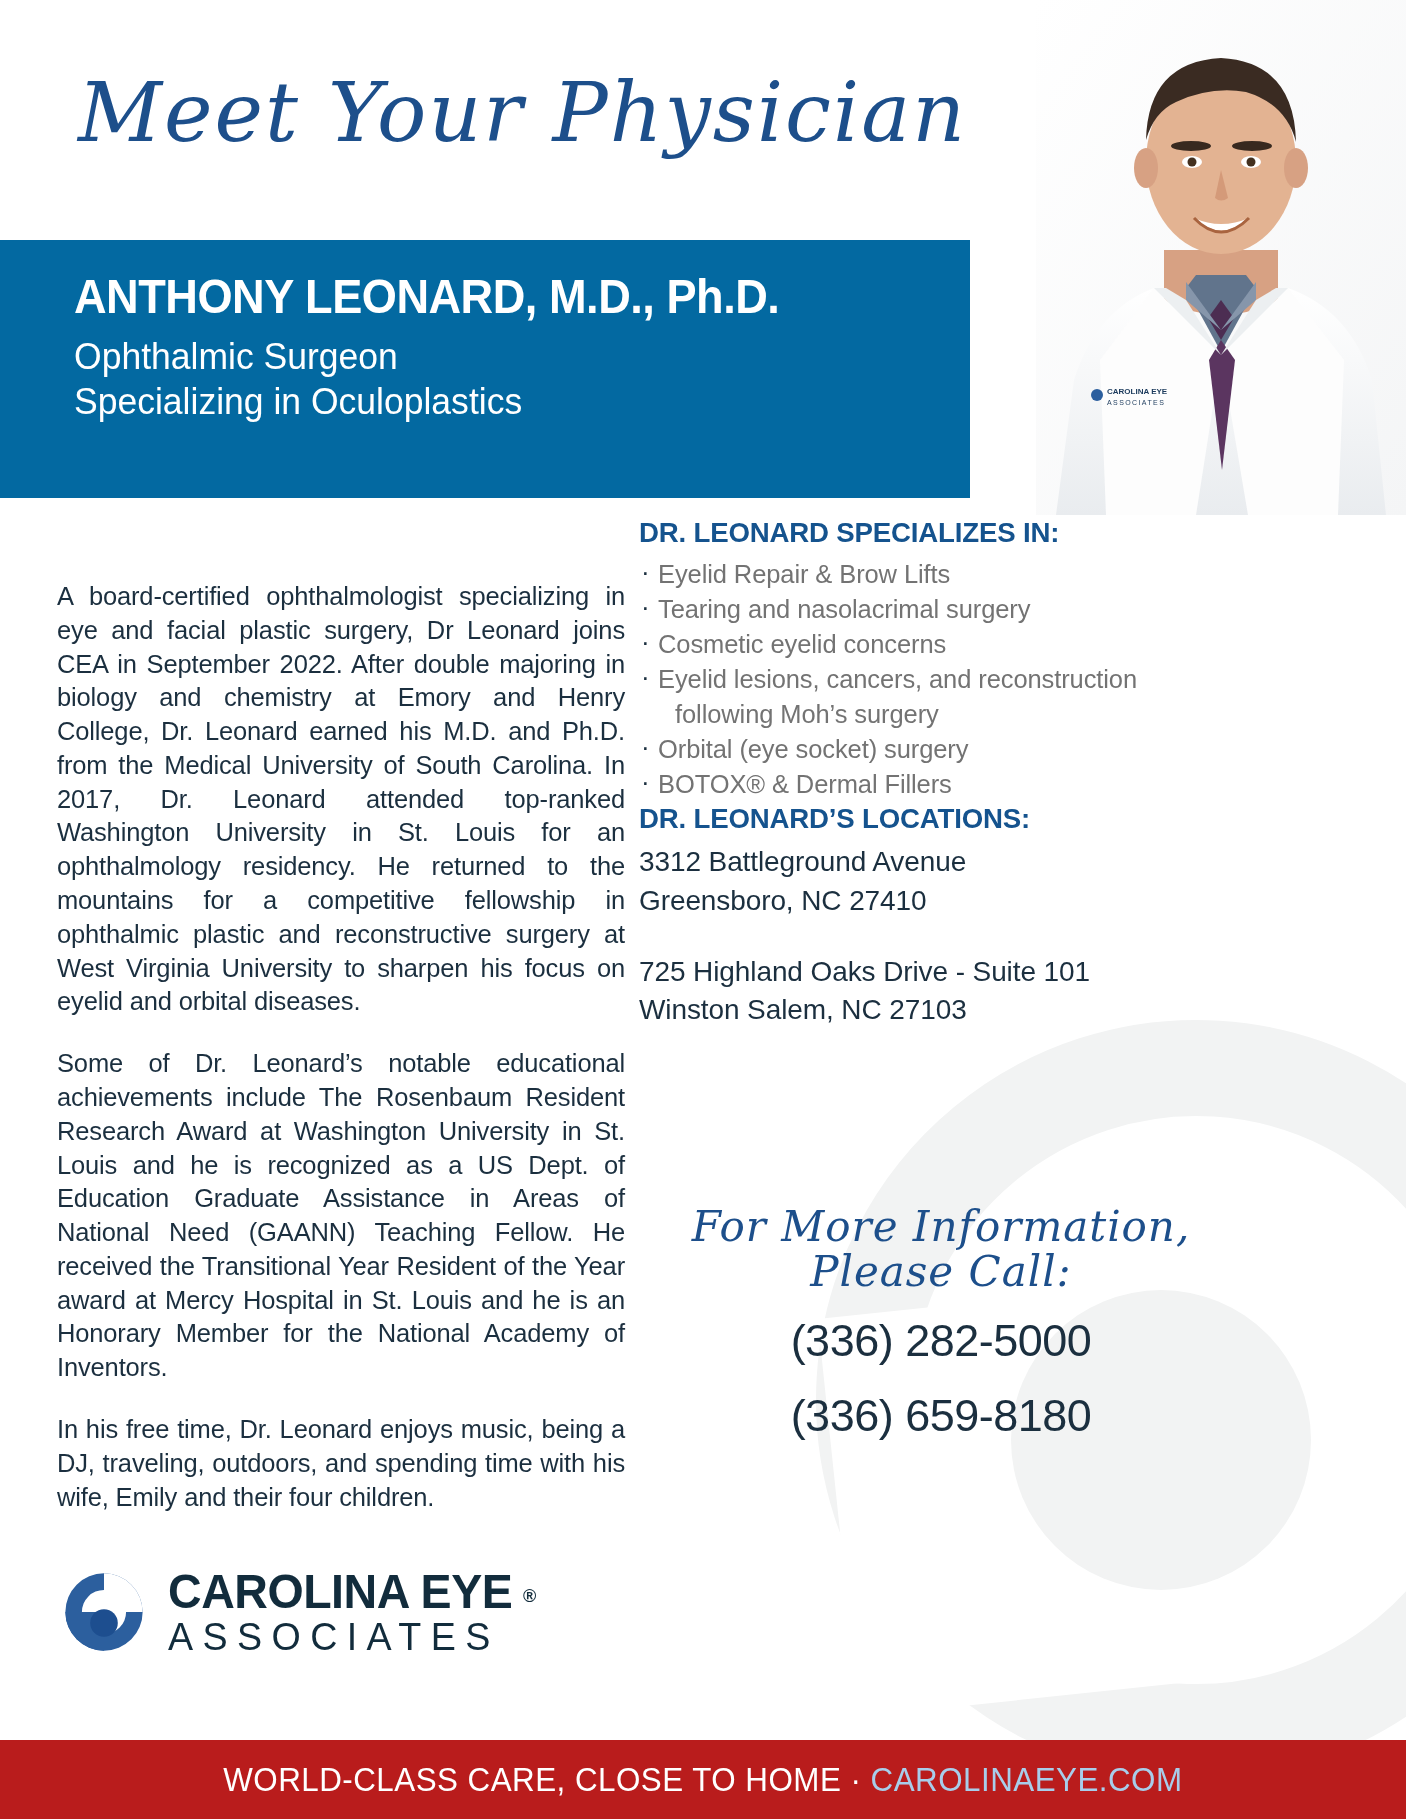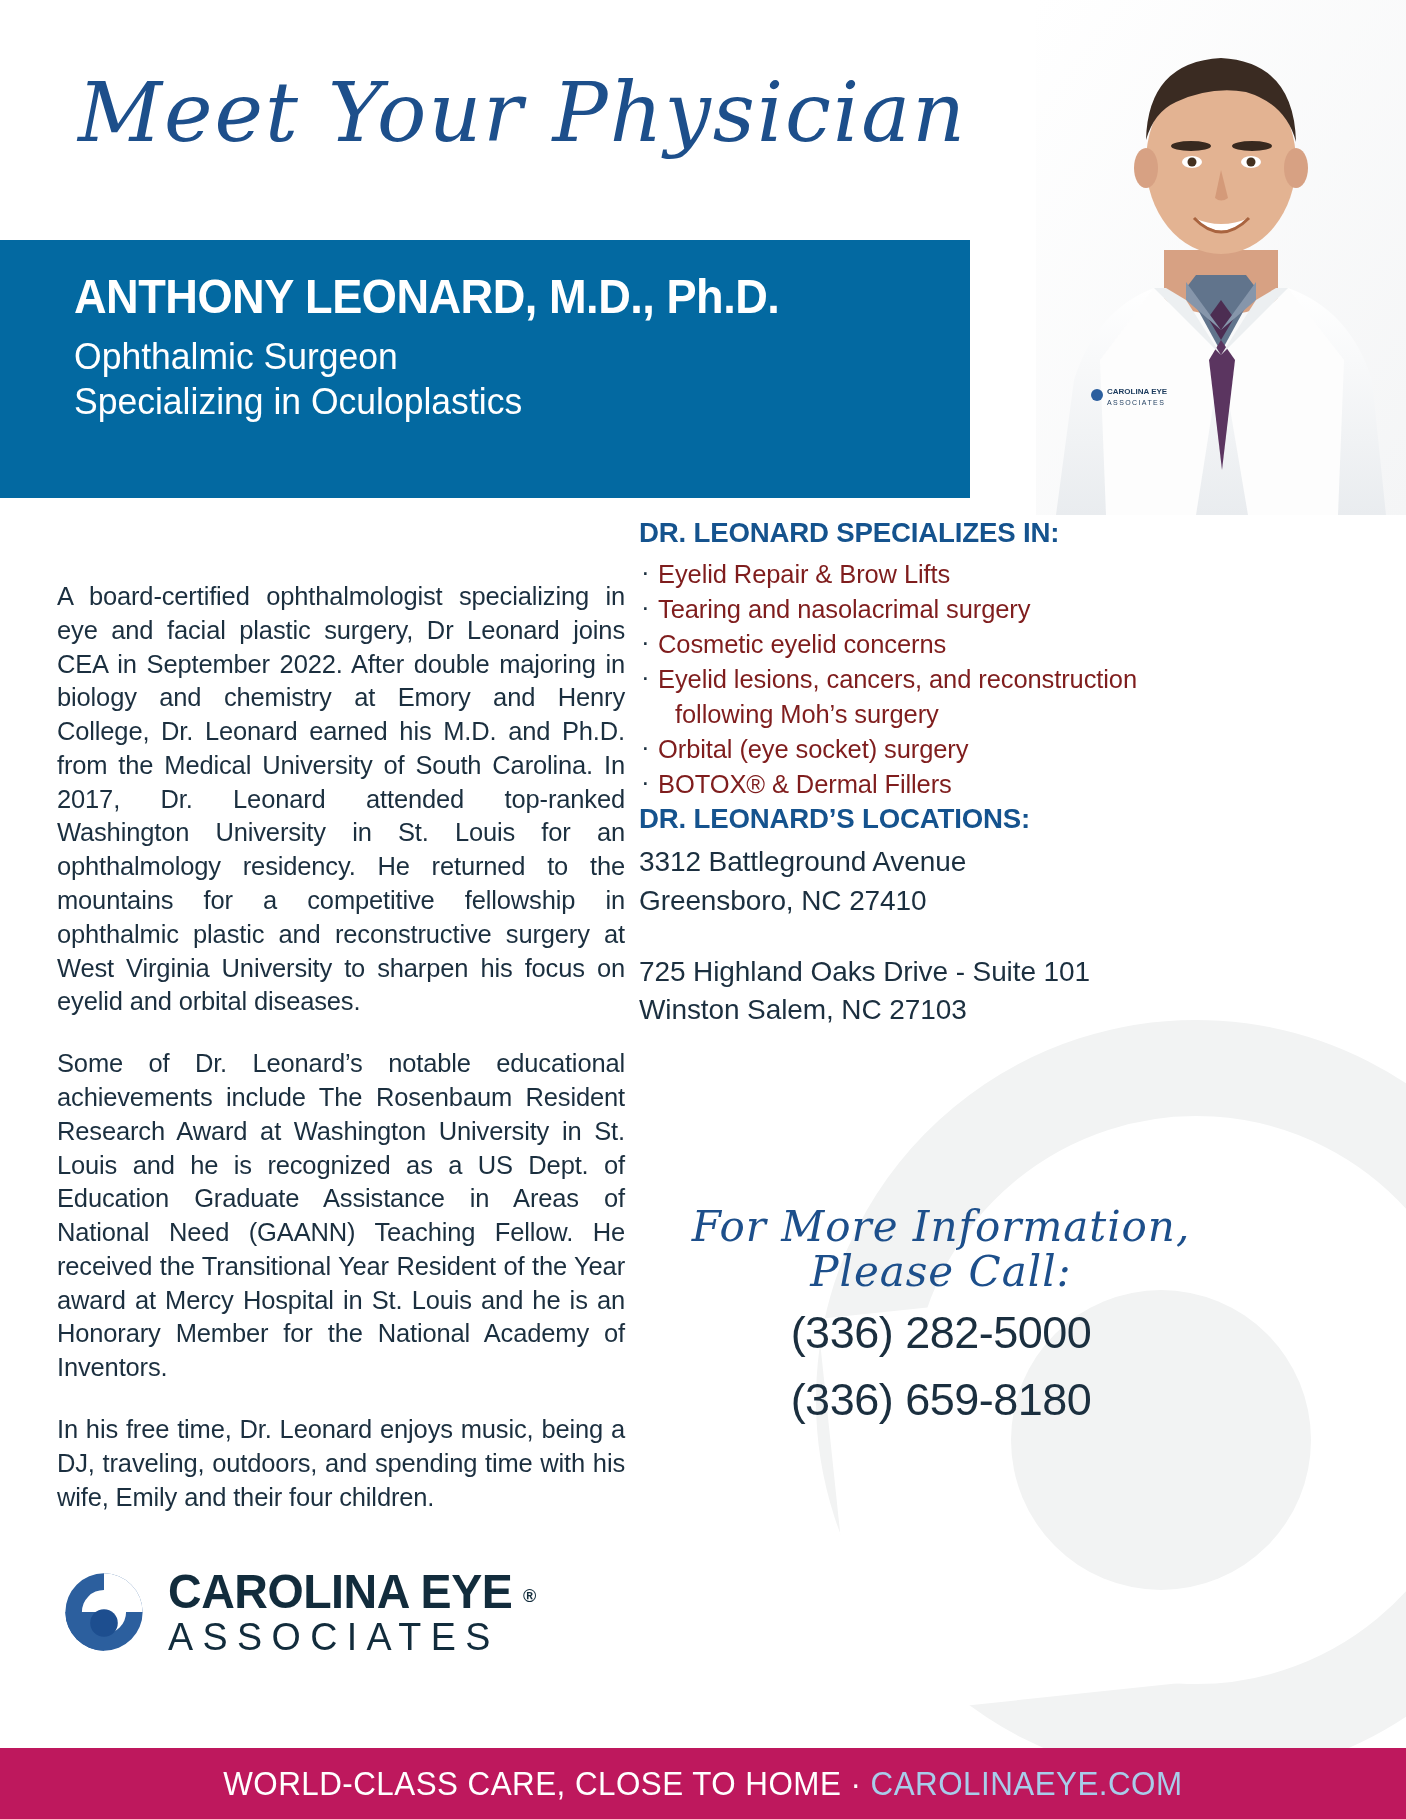--- a/index.html
+++ b/index.html
@@ -123,21 +123,21 @@
   }
   .sec-head {
     font-size:28.5px; font-weight:bold;
     color:#15538e; letter-spacing:-0.2px;
     margin-bottom:8px;
     transform:scaleX(0.97); transform-origin:left center;
   }
   .spec-list { list-style:none; }
   .spec-list li {
     font-size:25.5px; line-height:1.375;
-    color:#7f1d1d; position:relative;
+    color:#737373; position:relative;
     padding-left:19px; letter-spacing:-0.1px;
   }
   .spec-list li::before {
     content:"\00B7"; position:absolute; left:2px; top:-2px;
     font-size:26px; color:#1b2f3f;
   }
   .spec-list li.cont { padding-left:36px; }
   .spec-list li.cont::before { content:""; }
 
   .loc-block { }
@@ -156,28 +156,28 @@
     font-family:"DejaVu Serif", serif;
     font-style:italic; font-weight:400;
     color:#1d4f8b; letter-spacing:1px;
     white-space:nowrap;
   }
   .cta .s1 { font-size:42px; line-height:1.0; }
   .cta .s2 { font-size:42px; line-height:1.15; }
   .cta .phone {
     font-size:45px; line-height:1.30;
     color:#1b2f3f; letter-spacing:-0.5px;
-    font-weight:400; margin-top:8px;
+    font-weight:400; margin-top:16px;
   }
 
   
   .footer {
     position:absolute; left:0; bottom:0;
-    width:1406px; height:71px;
-    background:#be185d; z-index:5;
+    width:1406px; height:79px;
+    background:#b91c1c; z-index:5;
     display:flex; align-items:center; justify-content:center;
   }
   .footer .f-text {
     font-size:33px; font-weight:400;
     color:#ffffff; letter-spacing:0.5px;
     transform:scaleX(0.95);
   }
   .footer .f-url { color:#a8cdea; }
 </style>
 </head>

